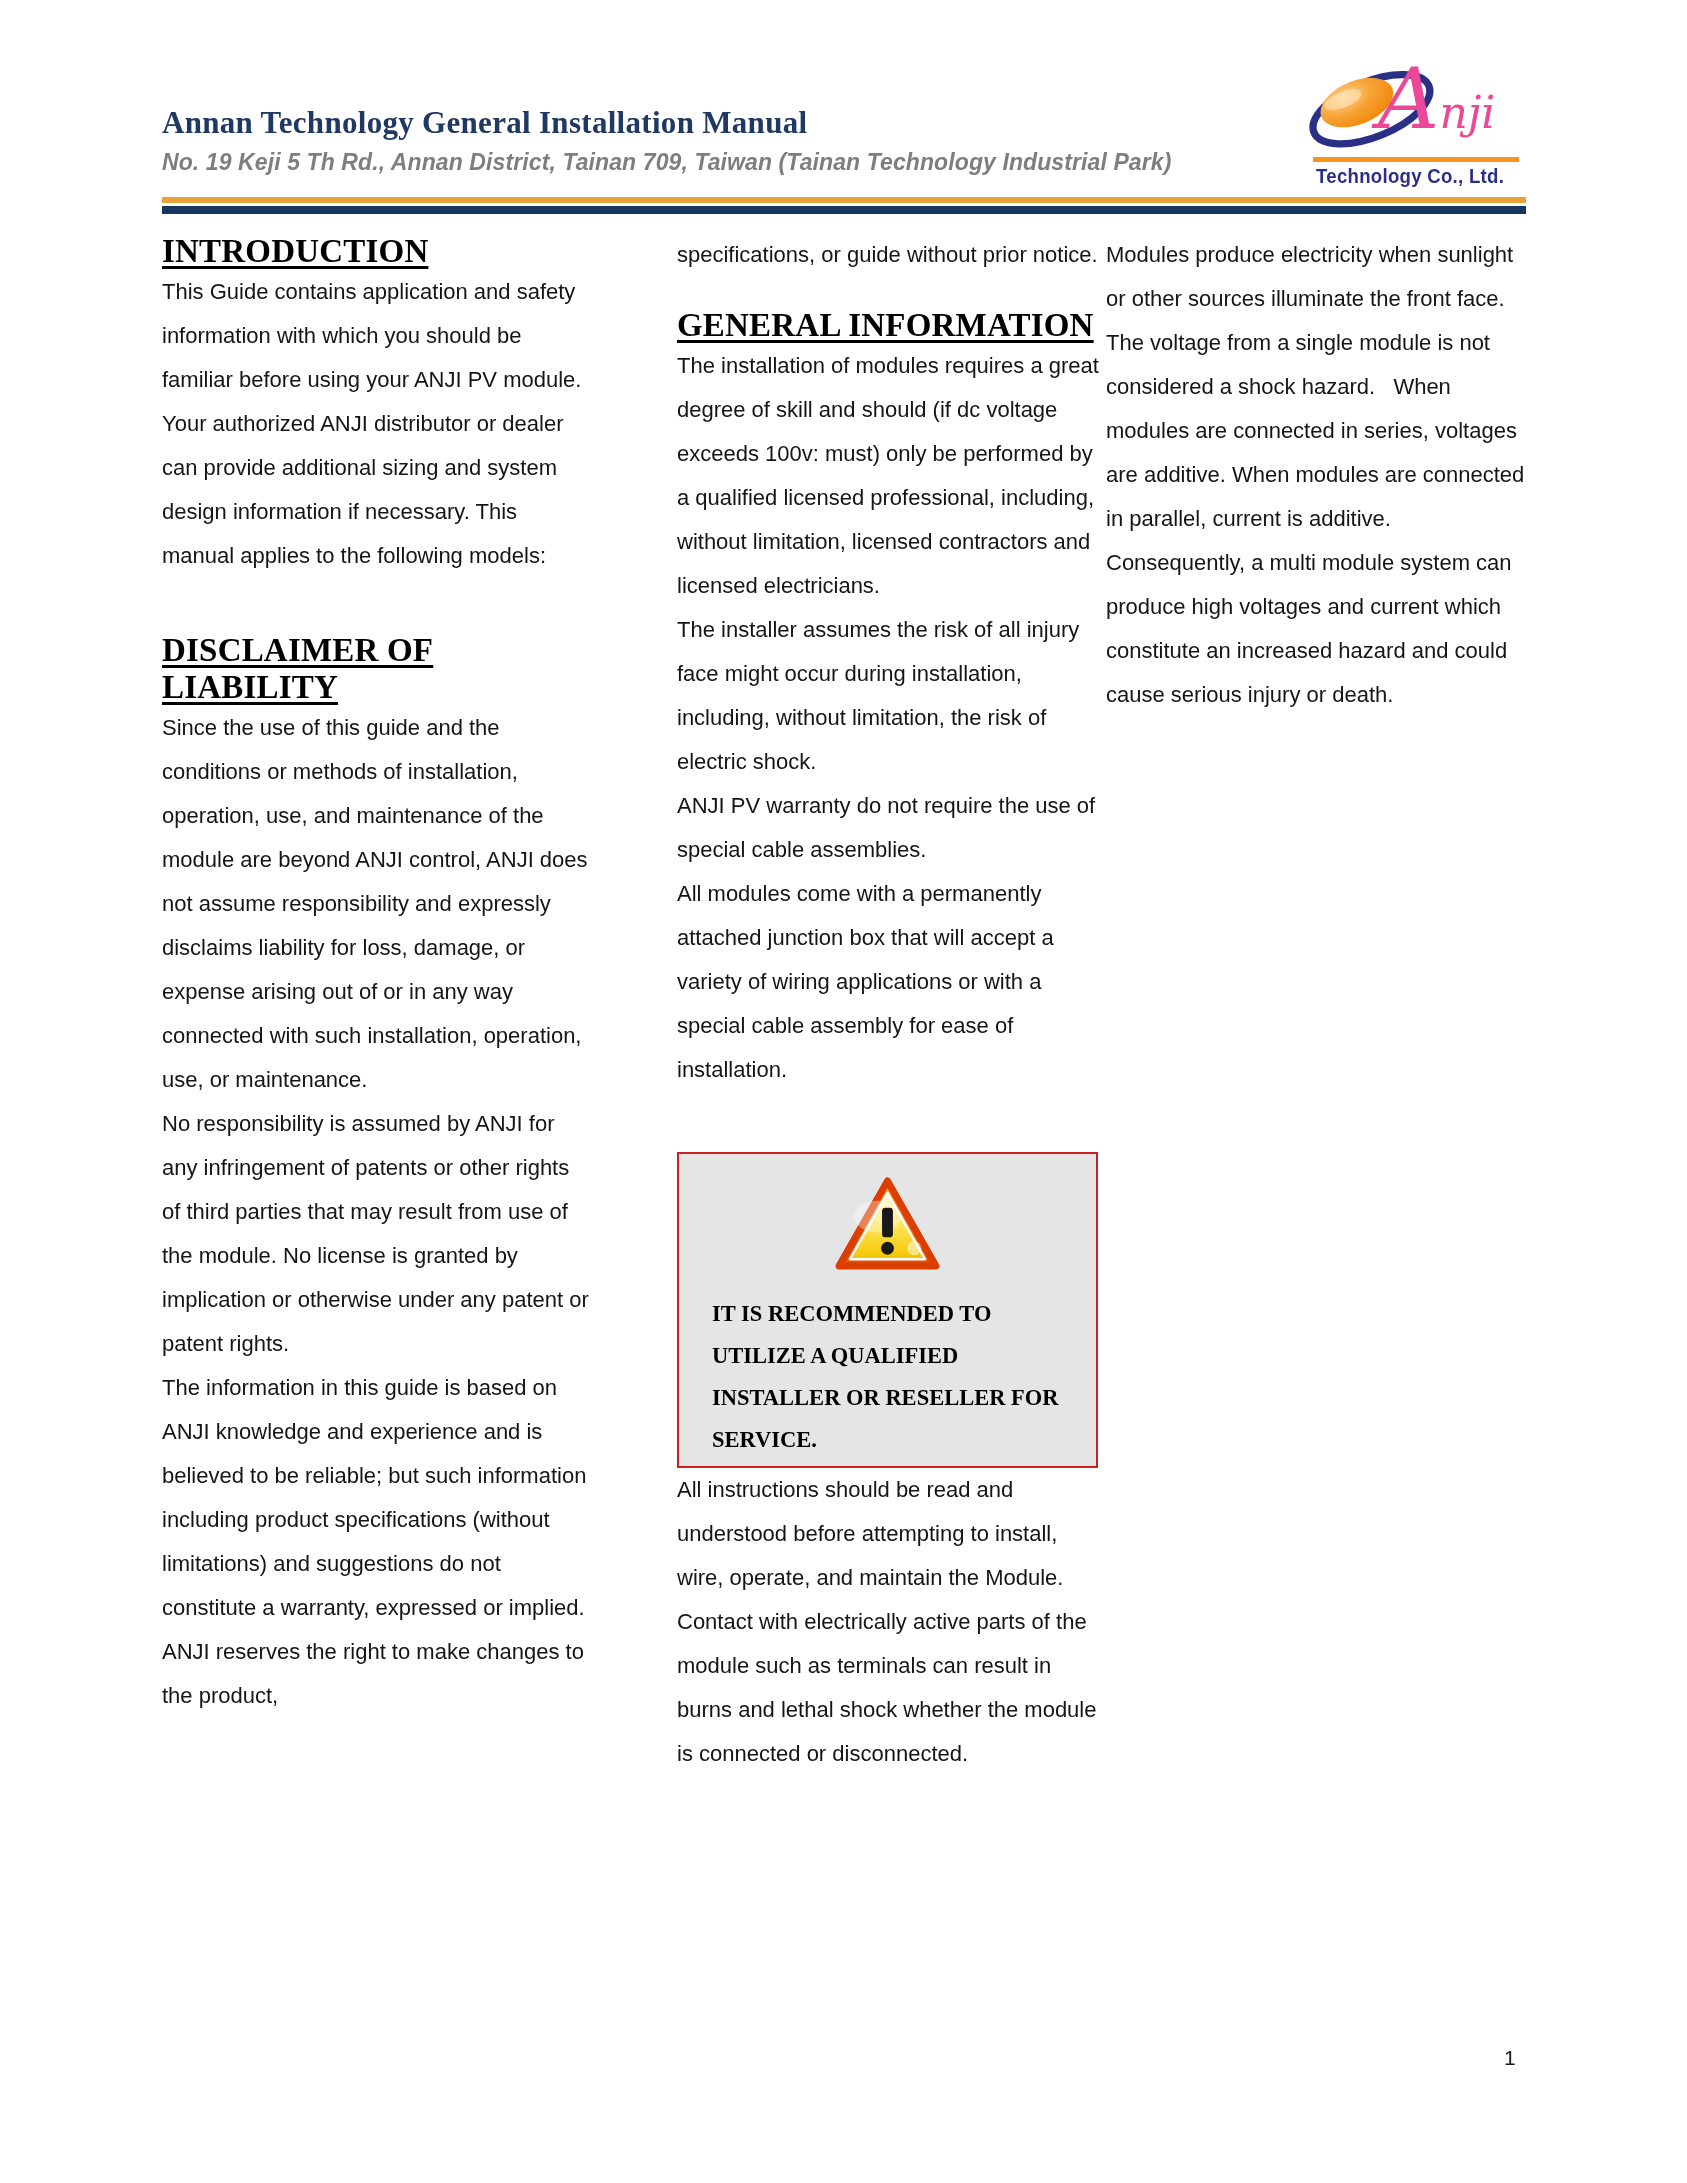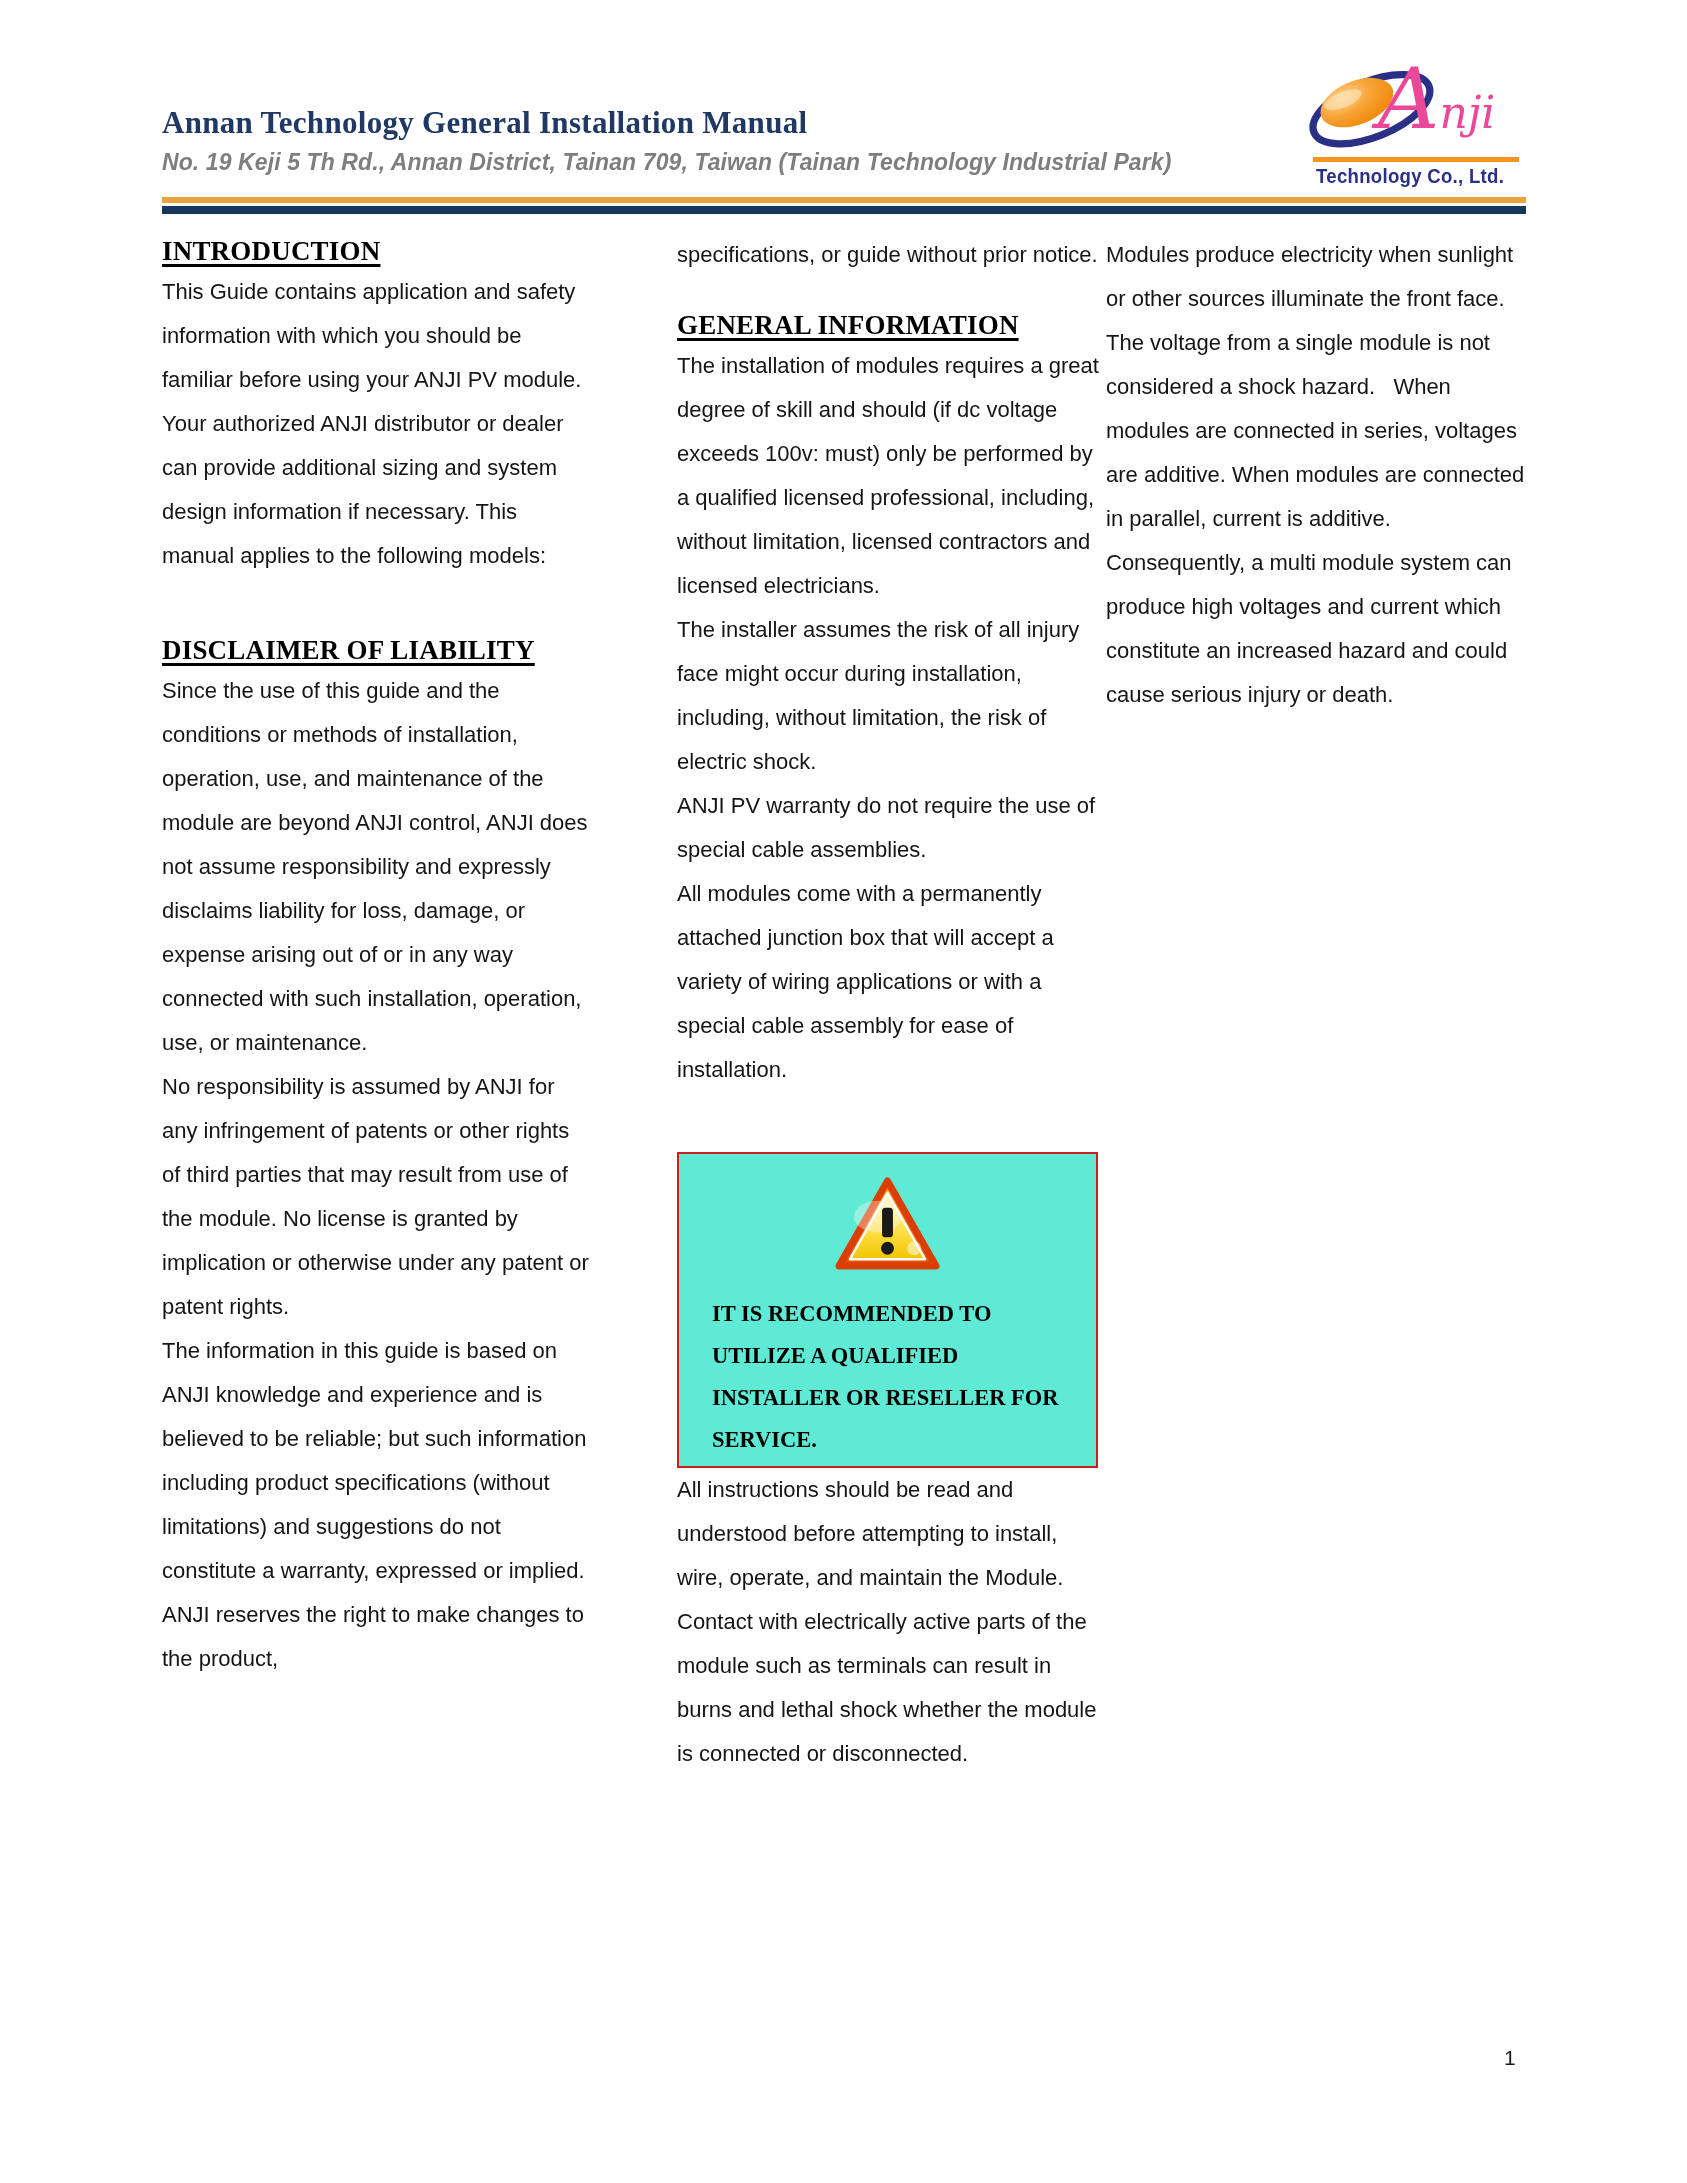--- a/index.html
+++ b/index.html
@@ -35,29 +35,29 @@
     font-size:20px;font-weight:bold;color:#2B3087;letter-spacing:0.3px;
     transform:scaleX(0.93);transform-origin:left top;white-space:nowrap;
   }
   
   .col{position:absolute;top:233px;width:429px;font-size:22px;line-height:44px;text-align:left;}
   .col-1{left:162px;}
   .col-2{left:634px;margin-left:43px;}
   .col-3{left:1106px;}
   .col p{margin:0;}
   .heading{
-    font-family:"Liberation Serif",serif;font-weight:bold;font-size:27px;line-height:37px;
+    font-family:"Liberation Serif",serif;font-weight:bold;font-size:33px;line-height:37px;
     color:#000;text-decoration:underline;text-decoration-thickness:2.6px;text-underline-offset:4px;
     letter-spacing:0.2px;
   }
   .gap-lg{margin-top:54px;}
   .gap-md{margin-top:30px;}
   
   .warning-box{
-    margin-top:60px;border:2.6px solid #CB2020;background:#5eead4;
+    margin-top:60px;border:2.6px solid #CB2020;background:#e5e5e5;
     width:421px;height:316px;box-sizing:border-box;
   }
   .warning-icon-wrap{text-align:center;margin-top:21px;height:99px;}
   .warning-text{
     margin:18.5px 12px 0 33px;
     font-family:"Liberation Serif",serif;font-weight:bold;
     font-size:22.5px;line-height:42px;color:#000;
   }
   .after-warning{margin-top:22.5px;}
   

